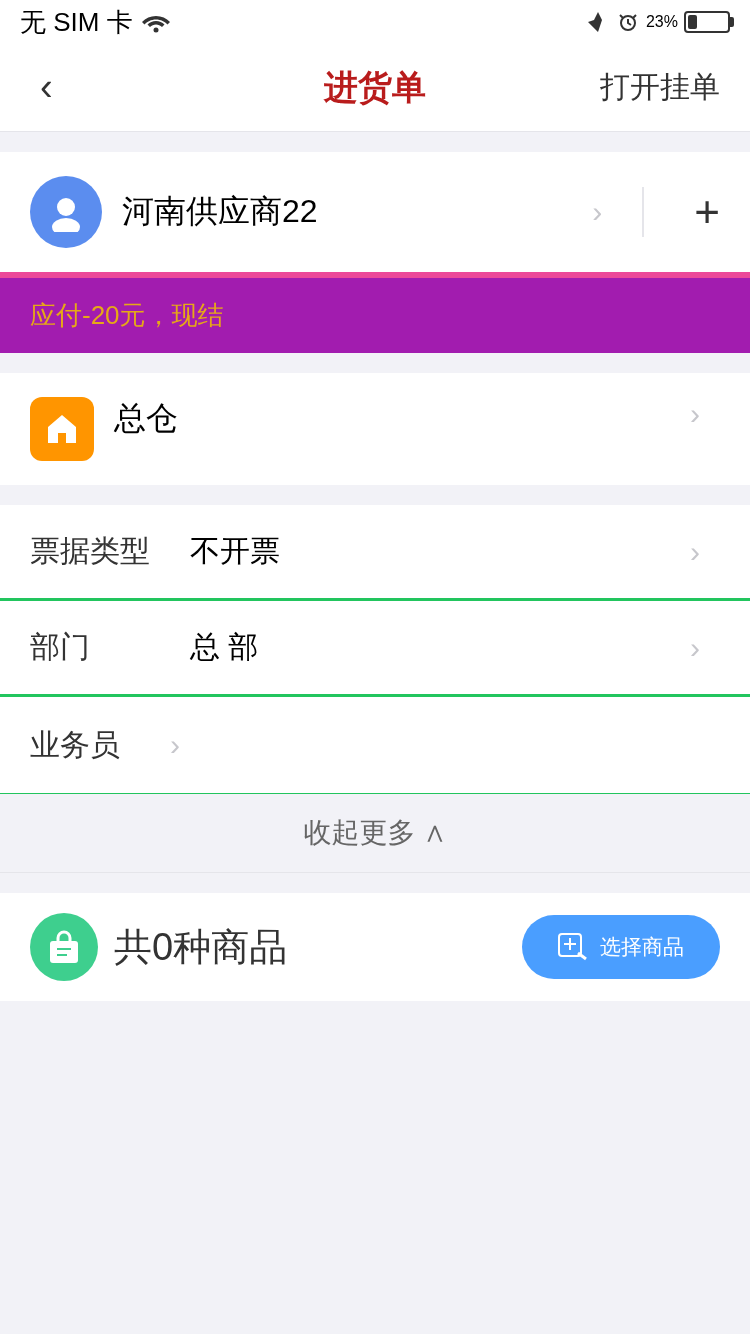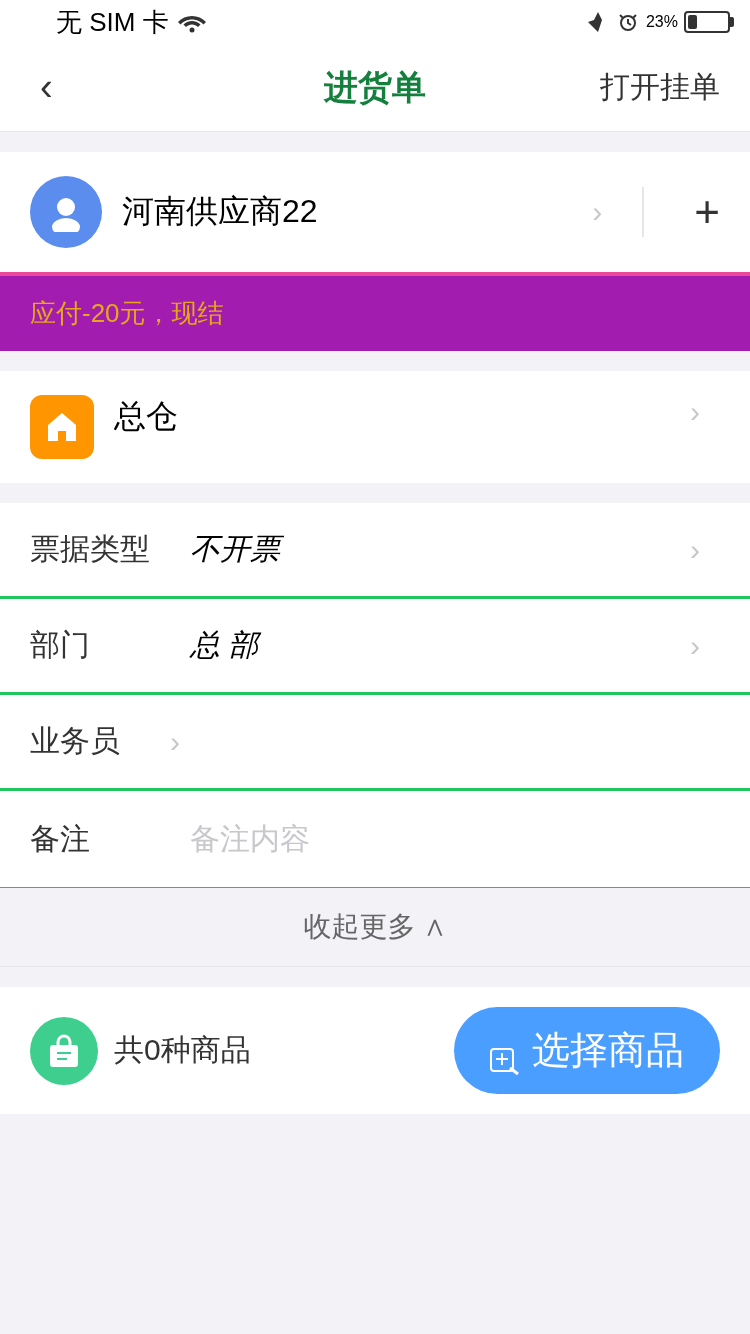--- a/index.html
+++ b/index.html
@@ -22,21 +22,20 @@
       justify-content: space-between;
       padding: 0 20px;
       font-size: 28px;
     }
     .status-left {
       display: flex;
       align-items: center;
       gap: 8px;
       font-size: 26px;
       font-weight: 500;
-      margin-left: 36px;
     }
     .status-center {
       font-size: 30px;
       font-weight: 600;
       position: absolute;
       left: 50%;
       transform: translateX(-50%);
     }
     .status-right {
       display: flex;
@@ -85,21 +84,21 @@
     }
     .nav-back {
       font-size: 38px;
       color: #333;
       cursor: pointer;
       padding: 10px;
     }
     .nav-title {
       font-size: 34px;
       font-weight: 600;
-      color: #15803d;
+      color: #b91c1c;
       position: absolute;
       left: 50%;
       transform: translateX(-50%);
     }
     .nav-right {
       font-size: 30px;
       color: #333;
       cursor: pointer;
     }
 
@@ -205,21 +204,20 @@
       font-size: 30px;
       color: #333;
       width: 140px;
       flex-shrink: 0;
     }
     .form-value {
       flex: 1;
       font-size: 30px;
       color: #000;
       padding-left: 20px;
-      font-style: italic;
     }
     .form-placeholder {
       flex: 1;
       font-size: 30px;
       color: #c7c7cc;
       padding-left: 20px;
     }
 
     
     .collapse-row {
@@ -252,30 +250,30 @@
     .product-icon {
       width: 68px;
       height: 68px;
       border-radius: 50%;
       background: #3ecf8e;
       display: flex;
       align-items: center;
       justify-content: center;
     }
     .product-count-text {
-      font-size: 30px;
+      font-size: 38px;
       color: #333;
     }
     .select-btn {
       background: #4a9eff;
       color: #fff;
       border: none;
       border-radius: 44px;
       padding: 18px 36px;
-      font-size: 38px;
+      font-size: 21px;
       cursor: pointer;
       display: flex;
       align-items: flex-end;
       gap: 10px;
     }
 
     
     .main-content {
       min-height: calc(1334px - 44px - 88px);
       background: #f2f2f7;
@@ -314,21 +312,21 @@
     <span>‹</span>
   </div>
   <div class="nav-title">进货单</div>
   <div class="nav-right">打开挂单</div>
 </div>
 
 <div class="main-content">
 
   <div class="section-gap"></div>
 
-  <div style="background:#fff; display:flex; align-items:center; border-bottom:4px solid #ec4899;">
+  <div style="background:#fff; display:flex; align-items:center; border-bottom:6px solid #ec4899;">
     <div class="supplier-row" style="flex:1; border-bottom:none; padding-right:0;">
       <div class="supplier-avatar">
         <svg viewBox="0 0 40 40">
           <circle cx="20" cy="15" r="9" fill="#fff"></circle>
           <ellipse cx="20" cy="35" rx="14" ry="9" fill="#fff"></ellipse>
         </svg>
       </div>
       <div class="supplier-name">河南供应商22</div>
       <div class="row-arrow">›</div>
     </div>
@@ -366,24 +364,20 @@
       <div class="form-label">部门</div>
       <div class="form-value">总 部</div>
       <div class="row-arrow">›</div>
     </div>
 
     <div class="form-row">
       <div class="form-label">业务员</div>
       <div class="row-arrow">›</div>
     </div>
 
-    <div class="form-row">
-      <div class="form-label">备注</div>
-      <div class="form-placeholder">备注内容</div>
-    </div>
   </div>
 
   <div class="collapse-row">
     <span>收起更多 ∧</span>
   </div>
 
   <div class="bottom-bar">
     <div class="product-count-left">
       <div class="product-icon">
         <svg width="40" height="40" viewBox="0 0 40 40">

